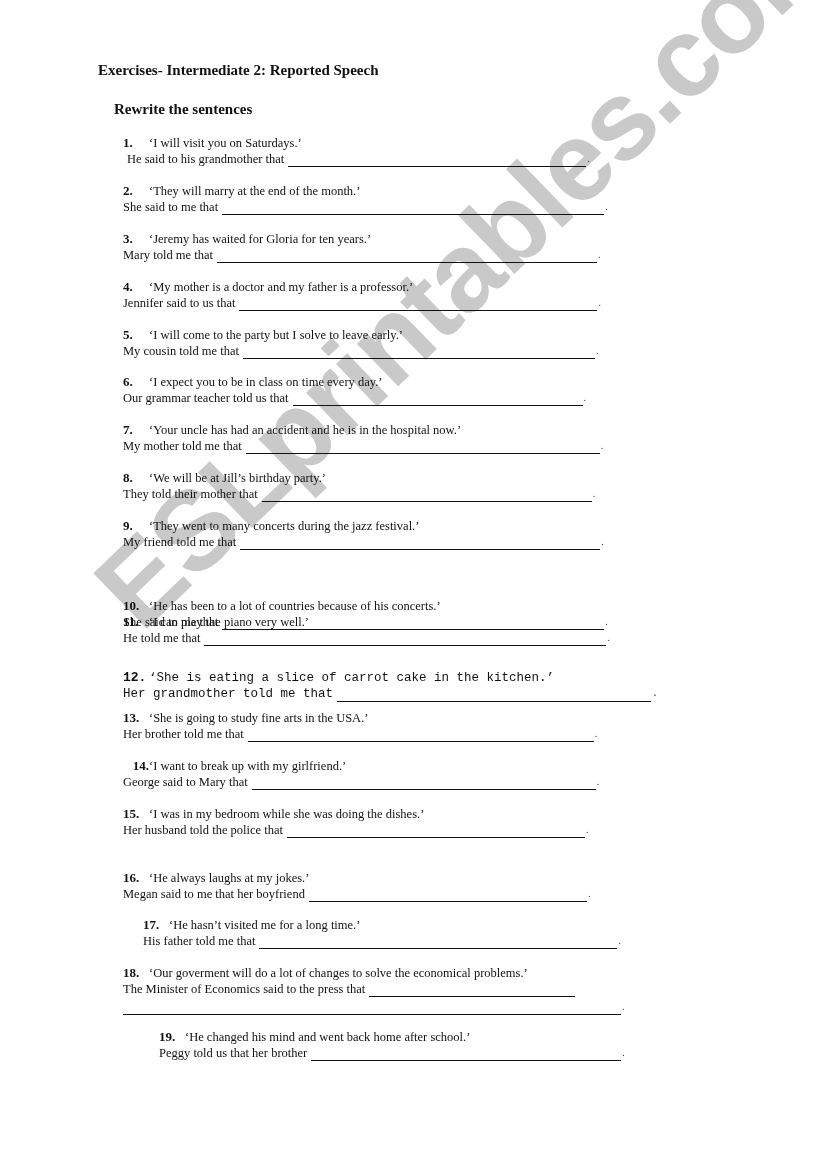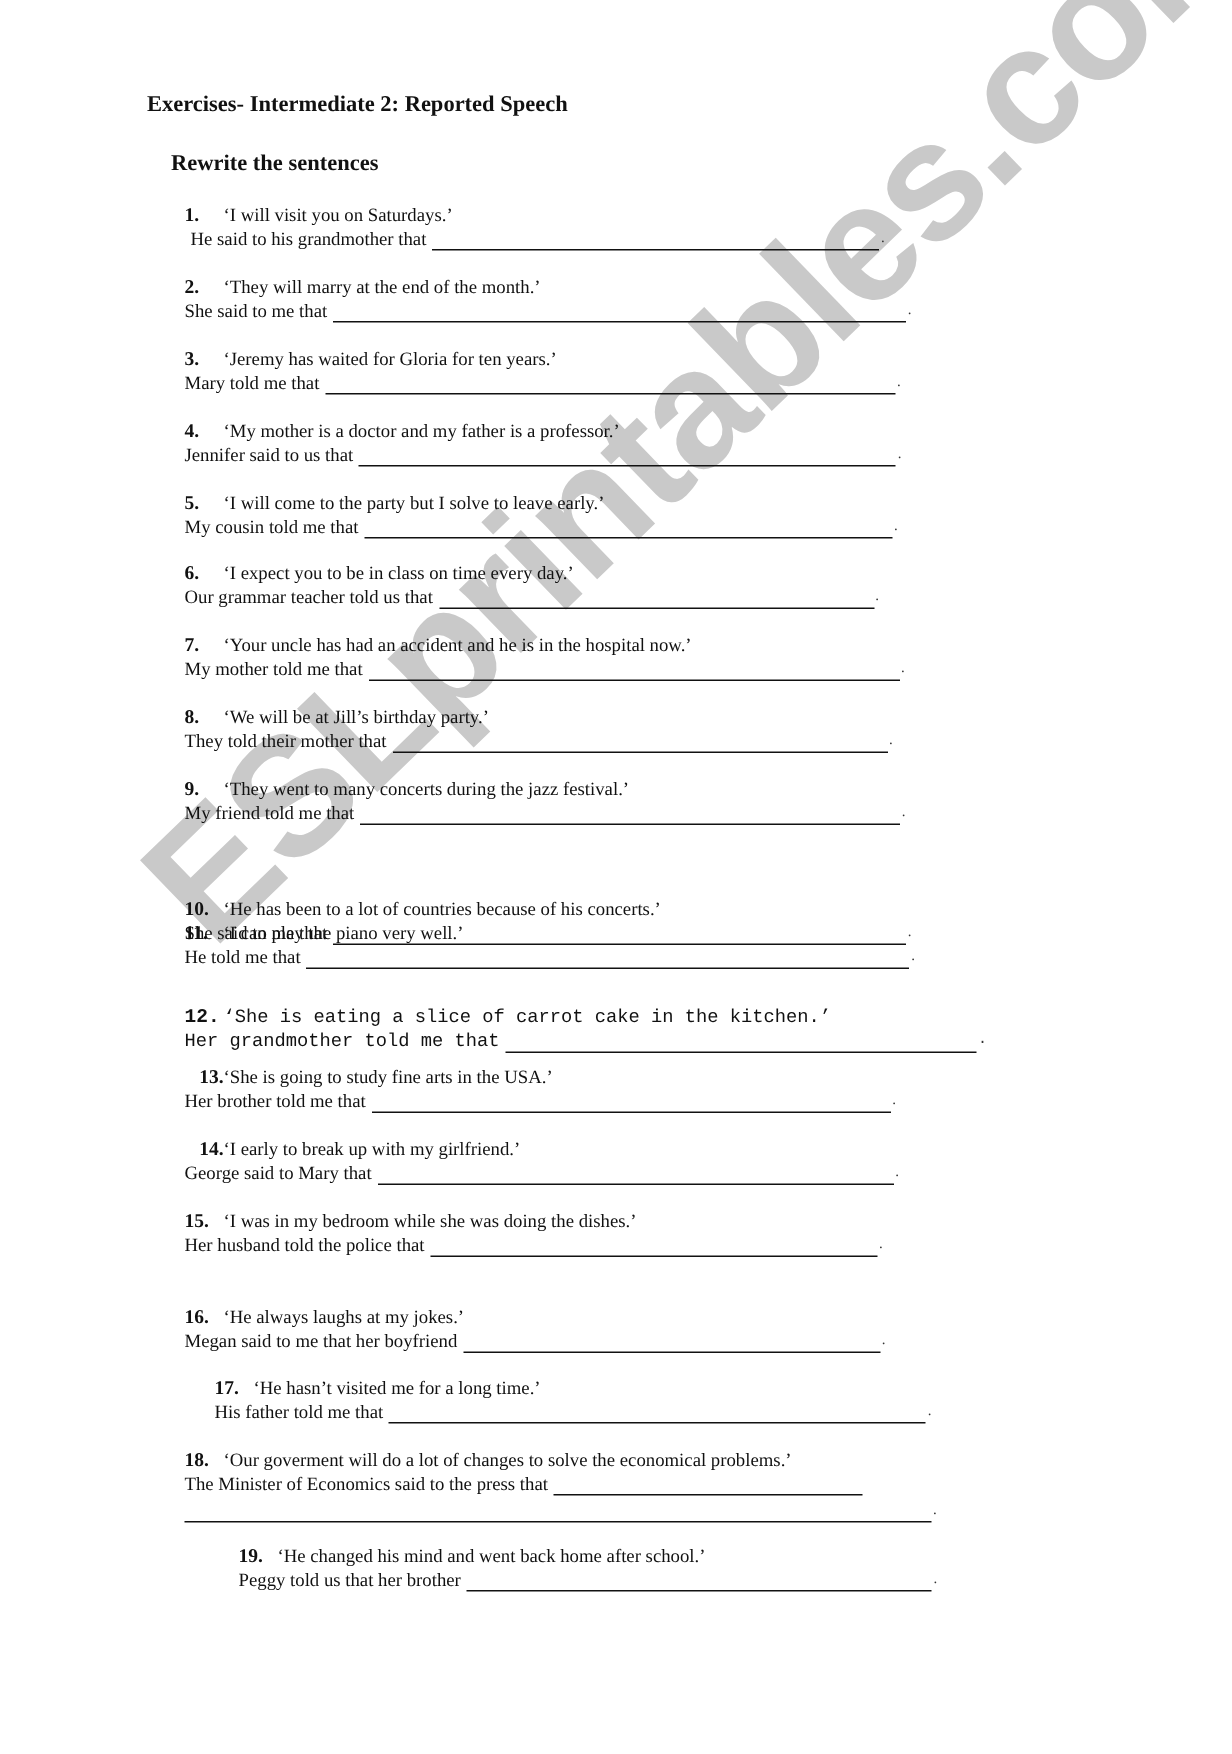--- a/index.html
+++ b/index.html
@@ -244,36 +244,36 @@
           <span class="num">12.</span>
           <span class="quote">‘She is eating a slice of carrot cake in the kitchen.’</span>
         </div>
       <div class="a-line">
           <span class="prompt">Her grandmother told me that</span>
           <span class="blank" style="width:314px;"></span>
           <span class="dot">.</span>
         </div>
     </div>
 
-    <div class="item" style="top:710px;text-align:right;">
+    <div class="item" style="top:710px;">
       <div class="q-line">
           <span class="num">13.</span>
           <span class="quote">‘She is going to study fine arts in the USA.’</span>
         </div>
       <div class="a-line">
           <span class="prompt">Her brother told me that</span>
           <span class="blank" style="width:346px;"></span>
           <span class="dot">.</span>
         </div>
     </div>
 
     <div class="item" style="top:758px;text-align:right;">
       <div class="q-line">
           <span class="num">14.</span>
-          <span class="quote">‘I early to break up with my girlfriend.’</span>
+          <span class="quote">‘I want to break up with my girlfriend.’</span>
         </div>
       <div class="a-line">
           <span class="prompt">George said to Mary that</span>
           <span class="blank" style="width:344px;"></span>
           <span class="dot">.</span>
         </div>
     </div>
 
     <div class="item" style="top:806px;">
       <div class="q-line">

